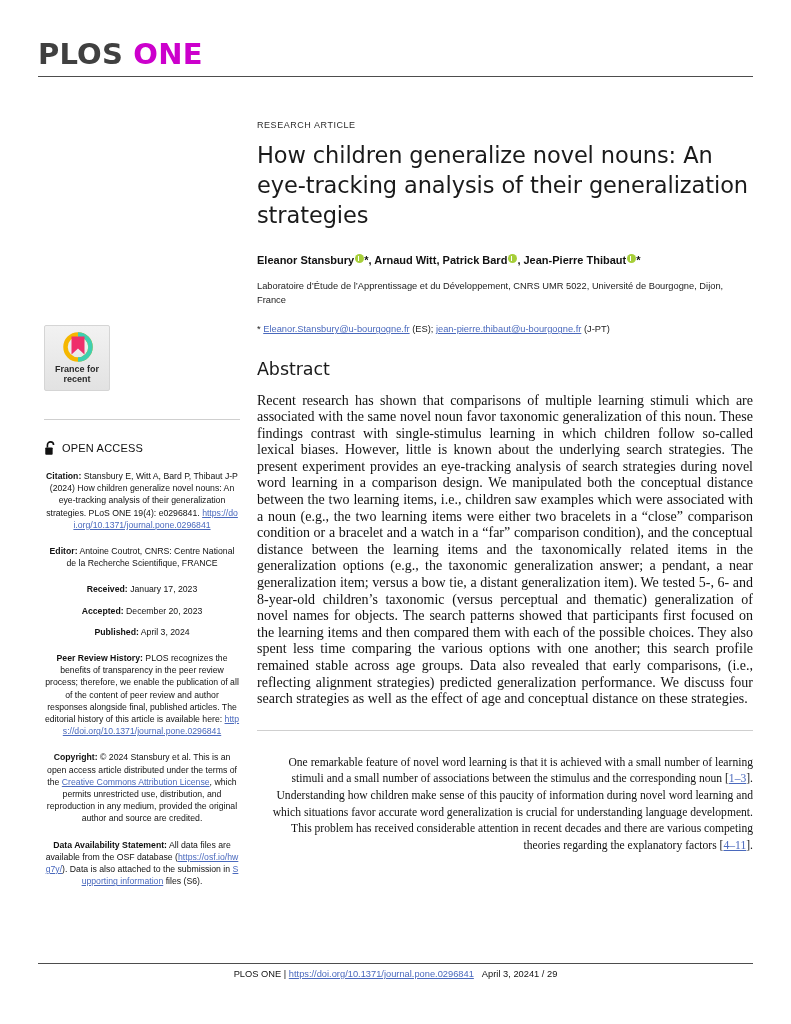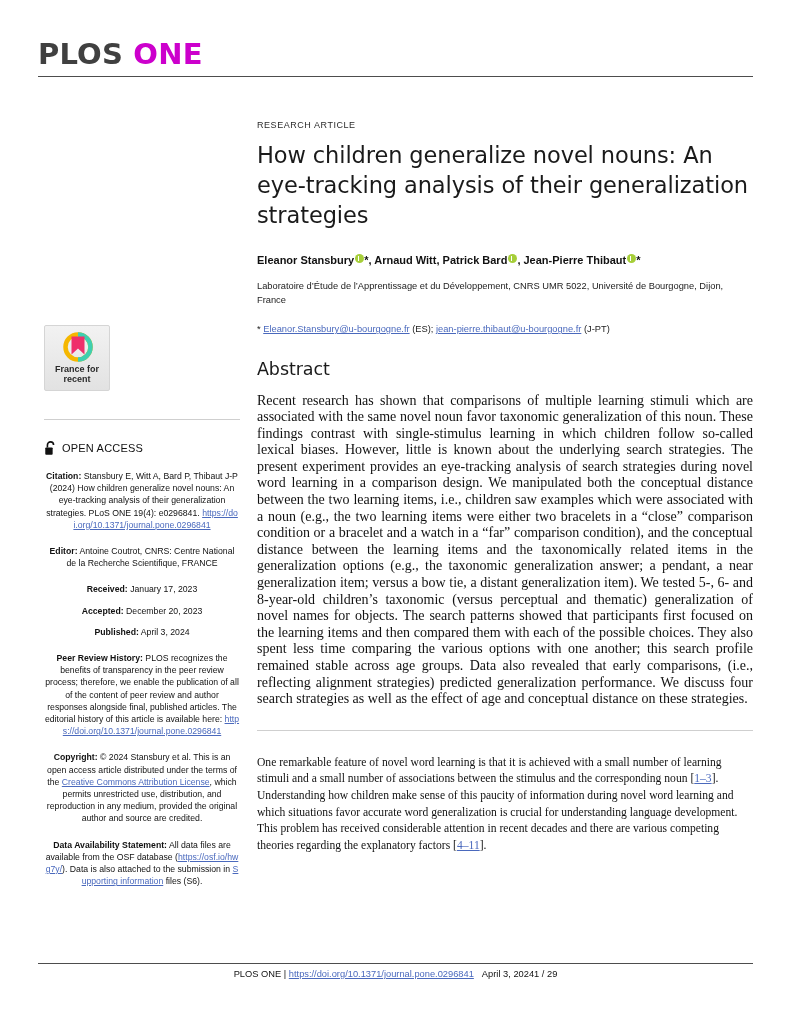--- a/index.html
+++ b/index.html
@@ -210,21 +210,21 @@
     height: 1px;
     background: #cfcfcf;
     margin: 22px 0 24px 0;
   }
   p.body-serif {
     font-family: "Liberation Serif", serif;
     font-size: 11.6px;
     line-height: 16.6px;
     color: #111;
     margin: 0;
-    text-align: left;
+    text-align: right;
   }
   p.body-serif .ref {
     color: #4a69bd;
     text-decoration: underline;
   }
 
   
   .footer-rule {
     position: absolute;
     left: 38px;

